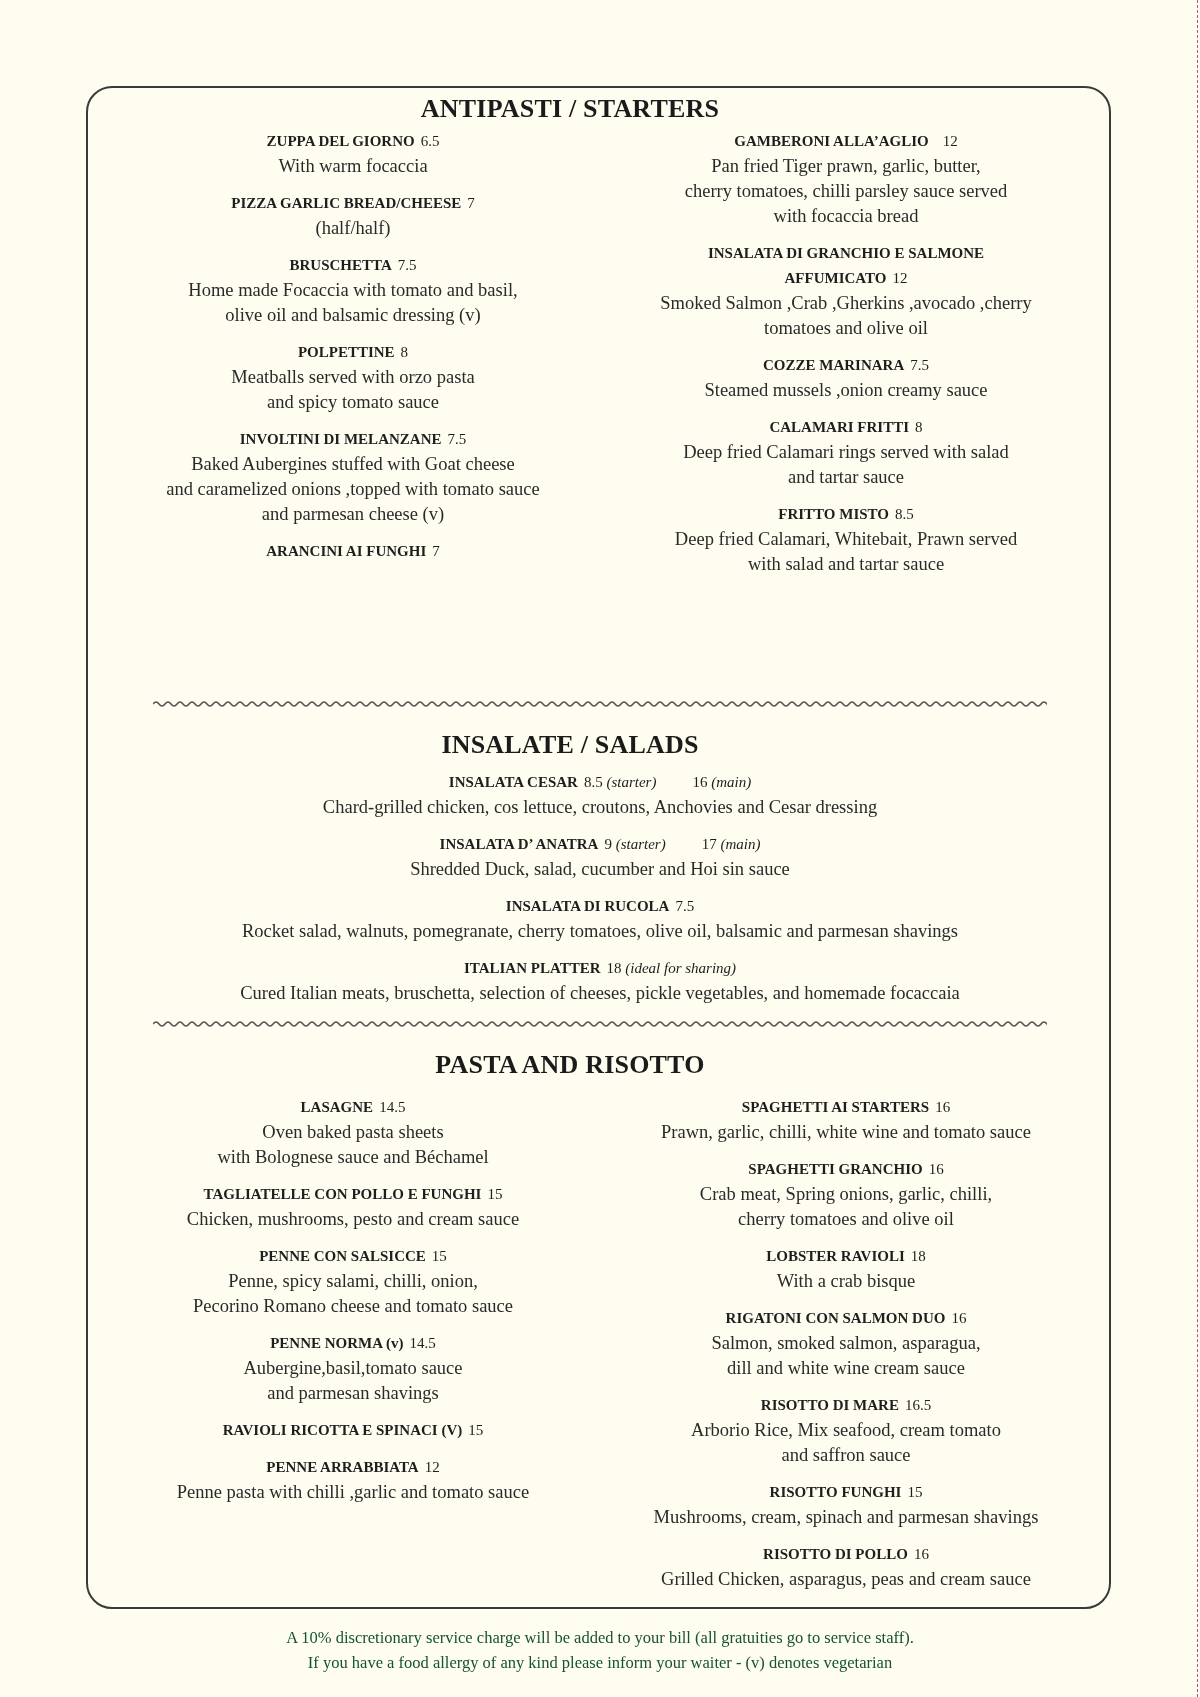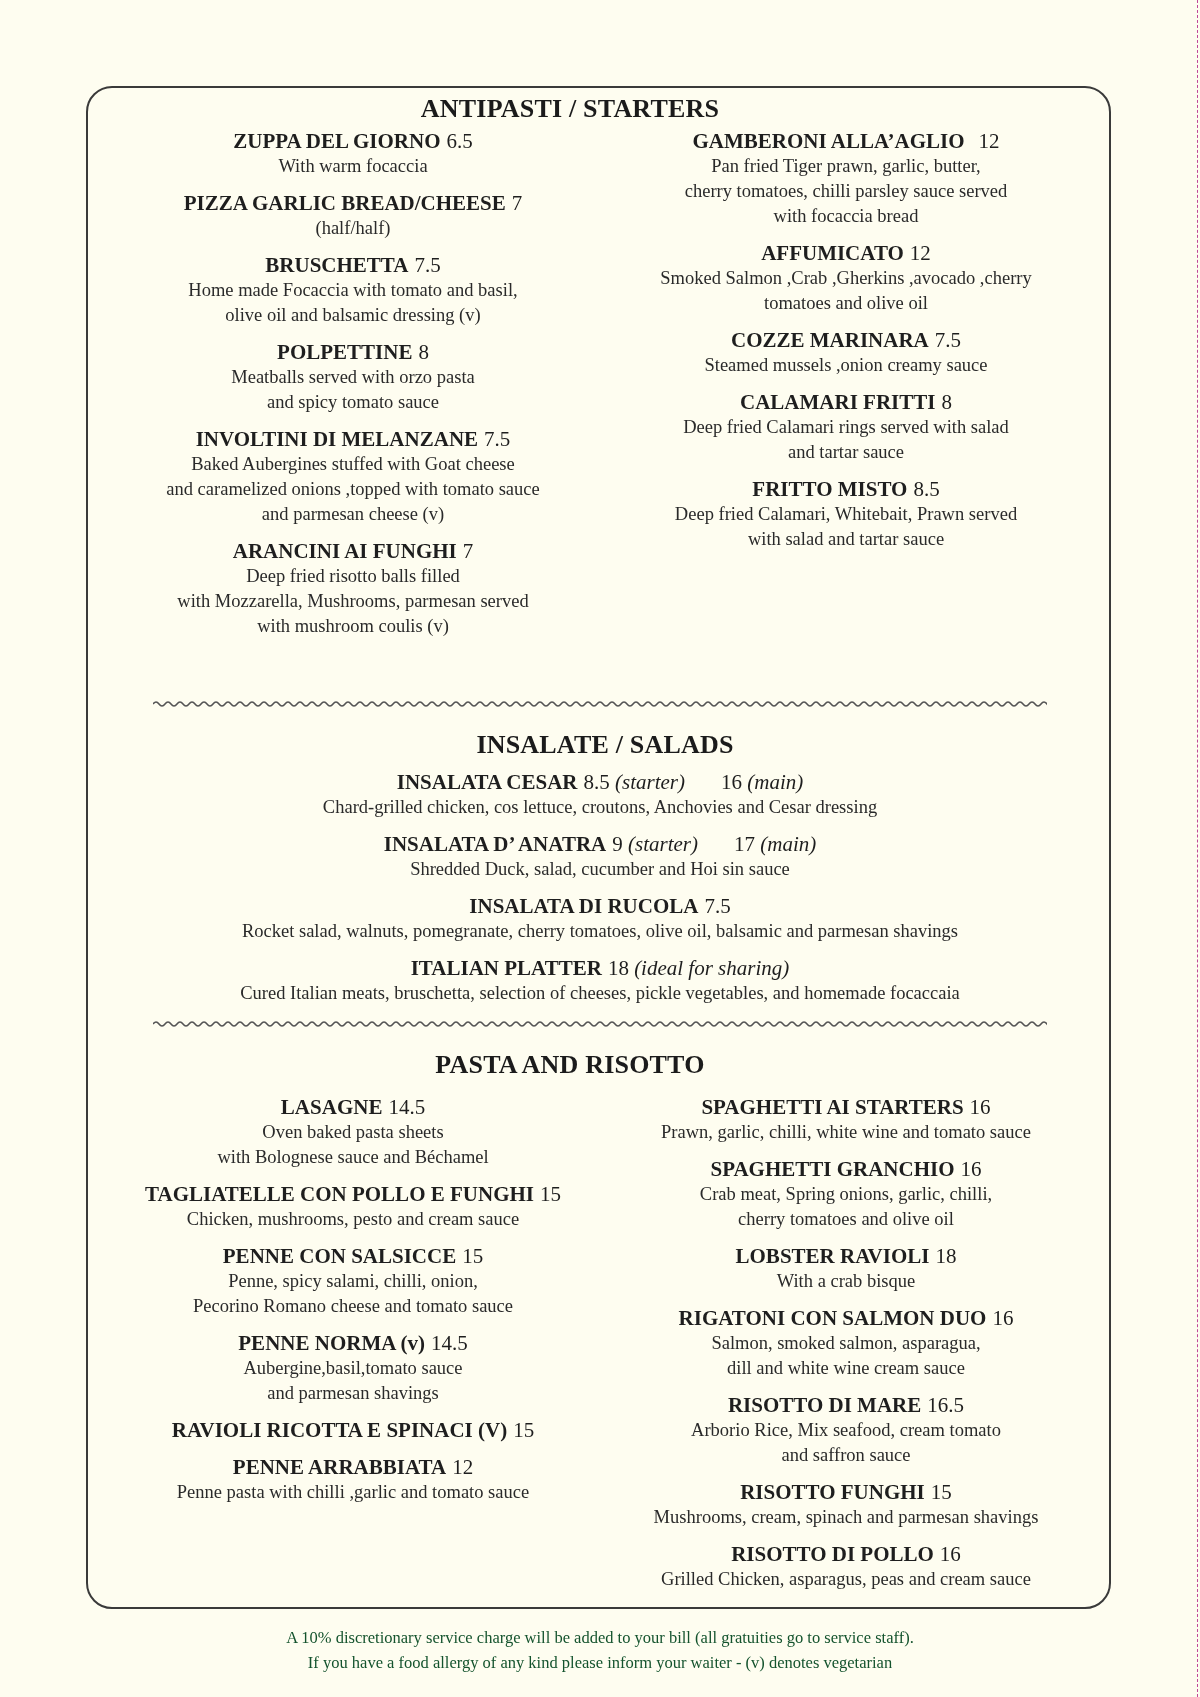--- a/index.html
+++ b/index.html
@@ -16,21 +16,21 @@
     border:2px solid #3a3a3a; border-radius:26px; box-sizing:border-box;
   }
   .section-title {
     position:absolute; left:0; width:1140px; text-align:center;
     font-weight:bold; font-size:26px; letter-spacing:0.2px; color:#1b1b1b;
   }
   .col {
     position:absolute; text-align:center;
   }
   .item { margin-bottom:12px; }
-  .item-name { font-weight:bold; font-size:21px; line-height:25px; }
+  .item-name { font-weight:bold; font-size:15px; line-height:25px; }
   .item-name .price { font-weight:normal; margin-left:6px; }
   .item-name .note { font-weight:normal; font-style:italic; }
   .item-name .sep { display:inline-block; width:30px; }
   .item-desc { font-size:18.5px; line-height:25px; color:#2a2a2a; white-space:pre-line; }
   .wave {
     position:absolute; left:153px; width:894px; height:12px;
   }
   .footer {
     position:absolute; left:0; width:1200px; top:1625px; text-align:center;
     font-size:16.5px; line-height:25px; color:#14532d;
@@ -64,34 +64,32 @@
 and spicy tomato sauce</div>
   </div>
   <div class="item">
     <div class="item-name"><span>INVOLTINI DI MELANZANE</span><span class="price">7.5</span></div>
     <div class="item-desc">Baked  Aubergines stuffed with Goat cheese
 and caramelized onions ,topped with tomato sauce
 and parmesan cheese (v)</div>
   </div>
   <div class="item">
     <div class="item-name"><span>ARANCINI AI FUNGHI</span><span class="price">7</span></div>
-    <div class="item-desc">Deep fried risotto balls filled
-with Mozzarella, Mushrooms, parmesan served
-with mushroom coulis (v)</div>
   </div>
 </div>
 
 <div class="col" style="left:604px; width:484px; top:129px;">
   <div class="item">
     <div class="item-name"><span>GAMBERONI ALLA’AGLIO</span><span class="price" style="margin-left:14px;">12</span></div>
     <div class="item-desc">Pan fried Tiger prawn, garlic, butter,
 cherry tomatoes, chilli parsley sauce served
 with focaccia bread</div>
   </div>
   <div class="item">
+    <div class="item-name"><span>INSALATA DI GRANCHIO E SALMONE</span></div>
     <div class="item-name"><span>AFFUMICATO</span><span class="price">12</span></div>
     <div class="item-desc">Smoked Salmon ,Crab ,Gherkins ,avocado ,cherry
 tomatoes and olive oil</div>
   </div>
   <div class="item">
     <div class="item-name"><span>COZZE MARINARA</span><span class="price">7.5</span></div>
     <div class="item-desc">Steamed mussels ,onion creamy sauce</div>
   </div>
   <div class="item">
     <div class="item-name"><span>CALAMARI FRITTI</span><span class="price">8</span></div>
@@ -102,21 +100,21 @@
     <div class="item-name"><span>FRITTO MISTO</span><span class="price">8.5</span></div>
     <div class="item-desc">Deep fried Calamari, Whitebait, Prawn served
 with salad and tartar sauce</div>
   </div>
 </div>
 
 <svg class="wave" style="top:698px;" viewBox="0 0 894 12" preserveAspectRatio="none">
   <path d="M0 6 q3 -4 6 0 t6 0 t6 0 t6 0 t6 0 t6 0 t6 0 t6 0 t6 0 t6 0 t6 0 t6 0 t6 0 t6 0 t6 0 t6 0 t6 0 t6 0 t6 0 t6 0 t6 0 t6 0 t6 0 t6 0 t6 0 t6 0 t6 0 t6 0 t6 0 t6 0 t6 0 t6 0 t6 0 t6 0 t6 0 t6 0 t6 0 t6 0 t6 0 t6 0 t6 0 t6 0 t6 0 t6 0 t6 0 t6 0 t6 0 t6 0 t6 0 t6 0 t6 0 t6 0 t6 0 t6 0 t6 0 t6 0 t6 0 t6 0 t6 0 t6 0 t6 0 t6 0 t6 0 t6 0 t6 0 t6 0 t6 0 t6 0 t6 0 t6 0 t6 0 t6 0 t6 0 t6 0 t6 0 t6 0 t6 0 t6 0 t6 0 t6 0 t6 0 t6 0 t6 0 t6 0 t6 0 t6 0 t6 0 t6 0 t6 0 t6 0 t6 0 t6 0 t6 0 t6 0 t6 0 t6 0 t6 0 t6 0 t6 0 t6 0 t6 0 t6 0 t6 0 t6 0 t6 0 t6 0 t6 0 t6 0 t6 0 t6 0 t6 0 t6 0 t6 0 t6 0 t6 0 t6 0 t6 0 t6 0 t6 0 t6 0 t6 0 t6 0 t6 0 t6 0 t6 0 t6 0 t6 0 t6 0 t6 0 t6 0 t6 0 t6 0 t6 0 t6 0 t6 0 t6 0 t6 0 t6 0 t6 0 t6 0 t6 0 t6 0 t6 0 t6 0 t6 0 t6 0 t6 0 t6 0 t6 0 t6 0 t6 0 t6 0" fill="none" stroke="#555" stroke-width="1.6"></path>
 </svg>
 
-<div class="section-title" style="top:730px;padding-left:35px;">INSALATE / SALADS</div>
+<div class="section-title" style="top:730px;">INSALATE / SALADS</div>
 
 <div class="col" style="left:100px; width:1000px; top:770px;">
   <div class="item">
     <div class="item-name"><span>INSALATA CESAR</span><span class="price">8.5</span> <span class="note">(starter)</span><span class="sep"></span><span class="price">16</span> <span class="note">(main)</span></div>
     <div class="item-desc">Chard-grilled chicken, cos lettuce, croutons, Anchovies and Cesar dressing</div>
   </div>
   <div class="item">
     <div class="item-name"><span>INSALATA D’ ANATRA</span><span class="price">9</span> <span class="note">(starter)</span><span class="sep"></span><span class="price">17</span> <span class="note">(main)</span></div>
     <div class="item-desc">Shredded Duck, salad, cucumber and Hoi sin sauce</div>
   </div>

